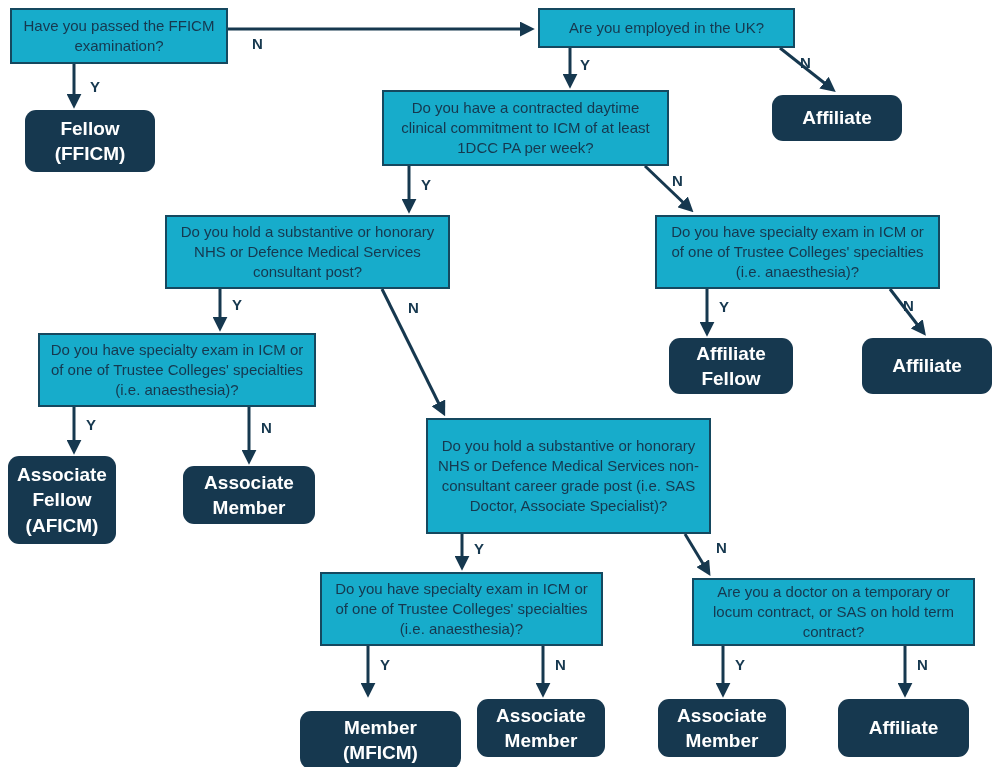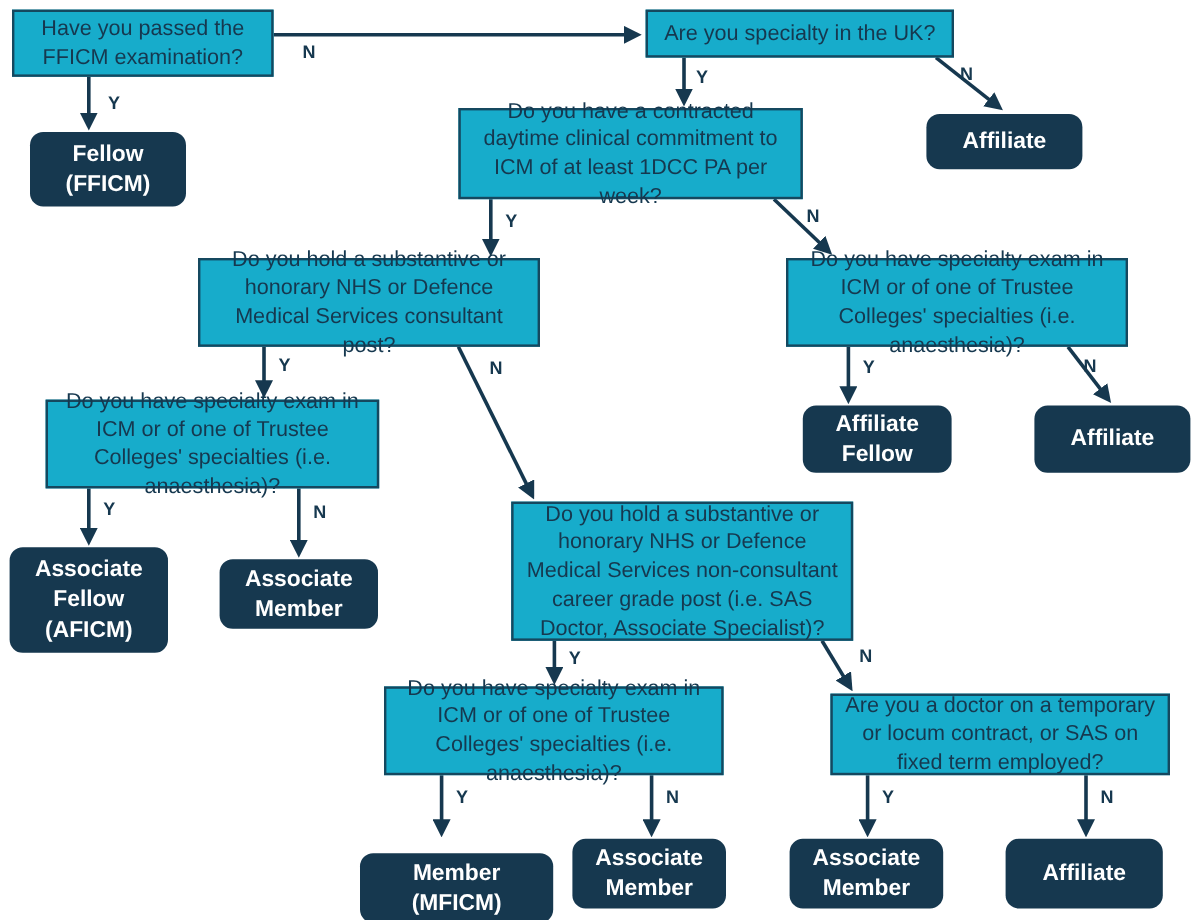--- a/index.html
+++ b/index.html
@@ -31,21 +31,21 @@
     display: flex;
     align-items: center;
     justify-content: center;
     text-align: center;
     line-height: 1.32;
   }
   .node.question {
     background: #17ACCB;
     border: 2px solid #15485F;
     color: #16384F;
-    font-size: 18px;
+    font-size: 15px;
     font-weight: 400;
     padding: 2px 6px;
   }
   .node.outcome {
     background: #16384F;
     border-radius: 11px;
     color: #ffffff;
     font-size: 19px;
     font-weight: bold;
     padding: 2px 6px;
@@ -88,33 +88,33 @@
         <polyline points="368,646 368,693" fill="none" stroke="#16384F" stroke-width="3" marker-end="url(#arrowhead)"></polyline>
         <polyline points="543,646 543,693" fill="none" stroke="#16384F" stroke-width="3" marker-end="url(#arrowhead)"></polyline>
         <polyline points="723,646 723,693" fill="none" stroke="#16384F" stroke-width="3" marker-end="url(#arrowhead)"></polyline>
         <polyline points="905,646 905,693" fill="none" stroke="#16384F" stroke-width="3" marker-end="url(#arrowhead)"></polyline>
       </g>
   </svg>
 
   <div id="node-layer">
       <div class="node question" style="left: 10px; top: 8px; width: 218px; height: 56px;">Have you passed the FFICM examination?</div>
       <div class="node outcome" style="left: 25px; top: 110px; width: 130px; height: 62px;">Fellow (FFICM)</div>
-      <div class="node question" style="left: 538px; top: 8px; width: 257px; height: 40px;">Are you specialty in the UK?</div>
+      <div class="node question" style="left: 538px; top: 8px; width: 257px; height: 40px;">Are you employed in the UK?</div>
       <div class="node outcome" style="left: 772px; top: 95px; width: 130px; height: 46px;">Affiliate</div>
       <div class="node question" style="left: 382px; top: 90px; width: 287px; height: 76px; text-align: center;">Do you have a contracted daytime clinical commitment to ICM of at least 1DCC PA per week?</div>
       <div class="node question" style="left: 165px; top: 215px; width: 285px; height: 74px;">Do you hold a substantive or honorary NHS or Defence Medical Services consultant post?</div>
       <div class="node question" style="left: 655px; top: 215px; width: 285px; height: 74px;">Do you have specialty exam in ICM or of one of Trustee Colleges' specialties (i.e. anaesthesia)?</div>
       <div class="node outcome" style="left: 669px; top: 338px; width: 124px; height: 56px;">Affiliate Fellow</div>
       <div class="node outcome" style="left: 862px; top: 338px; width: 130px; height: 56px;">Affiliate</div>
       <div class="node question" style="left: 38px; top: 333px; width: 278px; height: 74px;">Do you have specialty exam in ICM or of one of Trustee Colleges' specialties (i.e. anaesthesia)?</div>
-      <div class="node outcome" style="left: 8px; top: 456px; width: 132px; height: 88px;">Associate Fellow (AFICM)</div>
+      <div class="node outcome" style="left: 8px; top: 456px; width: 108px; height: 88px;">Associate Fellow (AFICM)</div>
       <div class="node outcome" style="left: 183px; top: 466px; width: 132px; height: 58px;">Associate Member</div>
       <div class="node question" style="left: 426px; top: 418px; width: 285px; height: 116px;">Do you hold a substantive or honorary NHS or Defence Medical Services non-consultant career grade post (i.e. SAS Doctor, Associate Specialist)?</div>
       <div class="node question" style="left: 320px; top: 572px; width: 283px; height: 74px;">Do you have specialty exam in ICM or of one of Trustee Colleges' specialties (i.e. anaesthesia)?</div>
-      <div class="node question" style="left: 692px; top: 578px; width: 283px; height: 68px;">Are you a doctor on a temporary or locum contract, or SAS on fixed term employed?</div>
+      <div class="node question" style="left: 692px; top: 578px; width: 283px; height: 68px;">Are you a doctor on a temporary or locum contract, or SAS on hold term contract?</div>
       <div class="node outcome" style="left: 300px; top: 699px; width: 161px; height: 58px; margin-top: 12px;">Member (MFICM)</div>
       <div class="node outcome" style="left: 477px; top: 699px; width: 128px; height: 58px;">Associate Member</div>
       <div class="node outcome" style="left: 658px; top: 699px; width: 128px; height: 58px;">Associate Member</div>
       <div class="node outcome" style="left: 838px; top: 699px; width: 131px; height: 58px;">Affiliate</div>
     </div>
   <div id="label-layer">
       <div class="edge-label" style="left: 90px; top: 79px;">Y</div>
       <div class="edge-label" style="left: 252px; top: 36px;">N</div>
       <div class="edge-label" style="left: 580px; top: 57px;">Y</div>
       <div class="edge-label" style="left: 800px; top: 55px;">N</div>

